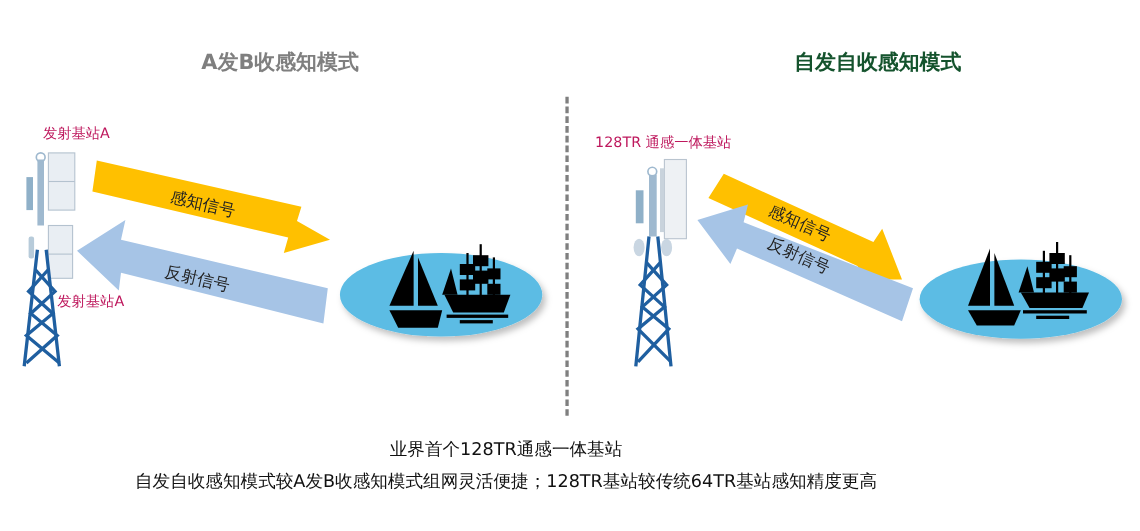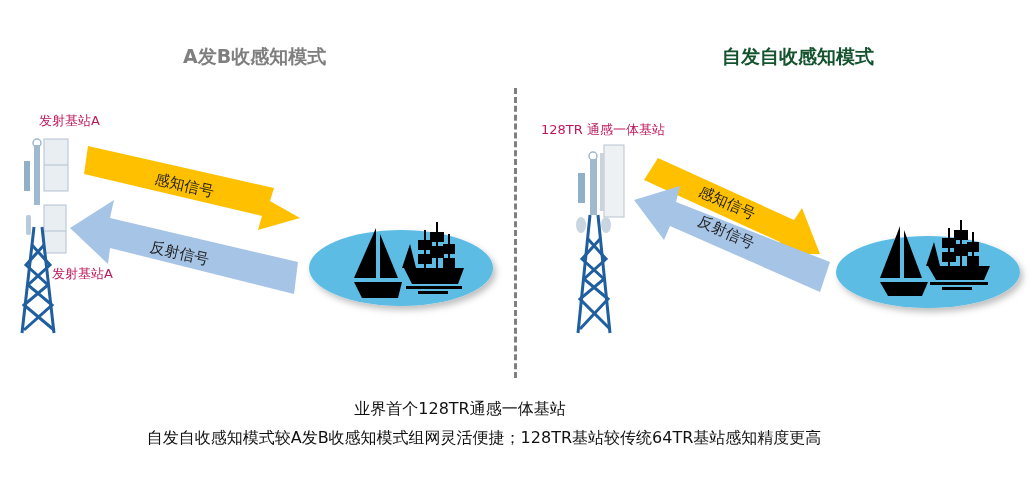--- a/index.html
+++ b/index.html
@@ -136,13 +136,13 @@
     <rect x="133" y="26" width="12" height="10"></rect>
     <rect x="133" y="40" width="12" height="10"></rect>
     <polygon points="100,26 106,50 92,50"></polygon>
     <polygon points="94,50 156,50 150,64 102,64"></polygon>
     <rect x="96" y="66" width="58" height="3"></rect>
     <rect x="108" y="71" width="30" height="3"></rect>
   </g>
 </svg>
 
 <div class="abs caption" style="top:399px;">业界首个128TR通感一体基站</div>
-<div class="abs caption" style="top:428px;padding-left:24px;">自发自收感知模式较A发B收感知模式组网灵活便捷；128TR基站较传统64TR基站感知精度更高</div>
+<div class="abs caption" style="top:428px;">自发自收感知模式较A发B收感知模式组网灵活便捷；128TR基站较传统64TR基站感知精度更高</div>
 
 </body></html>

